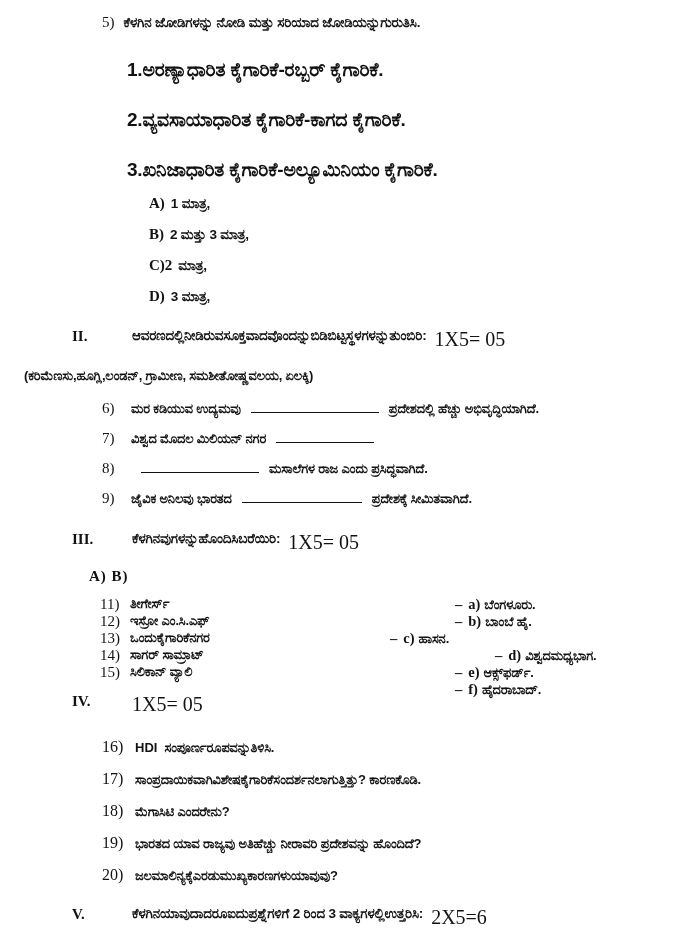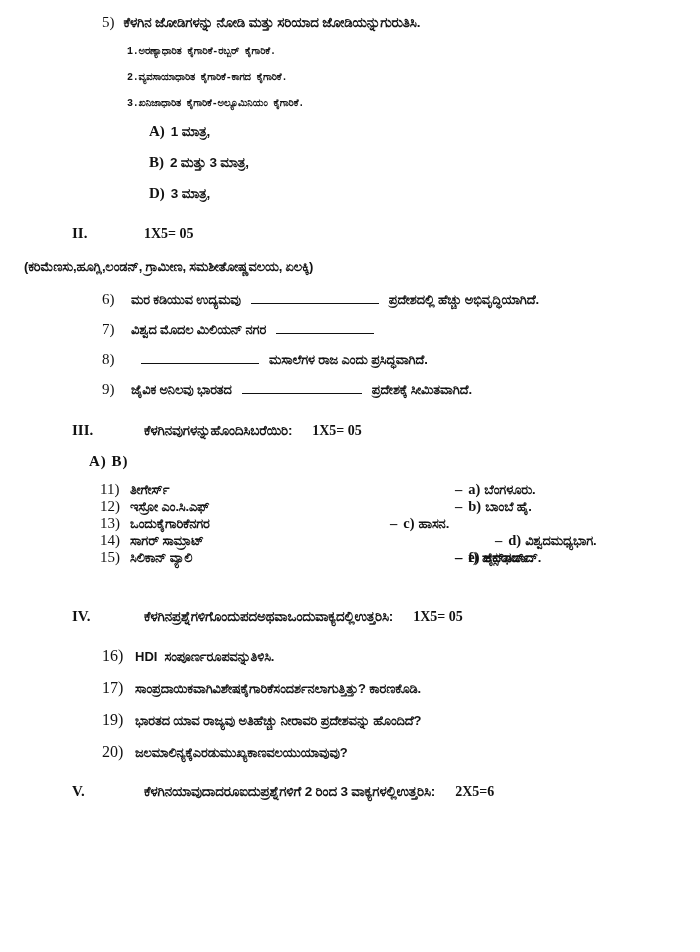--- a/index.html
+++ b/index.html
@@ -40,23 +40,22 @@
   }
   .q5-head {
     padding-left: 88px;
     display: flex;
     gap: 9px;
     align-items: baseline;
   }
   .q5-head .txt { font-size: 13.5px; }
   .q5-sub {
     padding-left: 113px;
-    margin-top: 15px;
-    font-size: 10px;
-    font-family: Liberation Mono, monospace;
+    margin-top: 28px;
+    font-size: 19px;
   }
   .q5-opts {
     padding-left: 135px;
     margin-top: 14px;
   }
   .opt-line {
     margin-top: 14px;
     display: flex;
     gap: 6px;
     align-items: baseline;
@@ -66,40 +65,40 @@
     font-weight: 700;
     font-size: 15px;
   }
   .opt-val {
     font-size: 13.5px;
   }
 
   
   .sec-head {
     display: flex;
-    align-items: flex-end;
-    gap: 20px;
+    align-items: flex-start;
+    gap: 8px;
   }
   .sec-rn {
     width: 52px;
     flex: 0 0 52px;
     text-align: left;
     padding-left: 58px;
     box-sizing: content-box;
     font-family: "Liberation Serif", "DejaVu Serif", serif;
     font-weight: 700;
     font-size: 15px;
   }
   .sec-title {
     font-size: 13.5px;
   }
   .sec-marks {
     font-family: "Liberation Serif", "DejaVu Serif", serif;
-    font-weight: 700;
-    font-size: 14px;
+    font-weight: 400;
+    font-size: 20px;
     white-space: pre;
   }
 
   
   .sec2 { margin-top: 23px; }
   .wordbank {
     margin-top: 17px;
     padding-left: 10px;
     font-size: 13px;
   }
@@ -130,21 +129,21 @@
     margin-top: 14px;
     padding-left: 75px;
     font-family: Liberation Serif, serif;
     font-weight: 700;
     font-size: 15px;
     letter-spacing: 1px;
   }
   .match-list { margin-top: 11px; padding-left: 86px; }
   .match-row {
     display: flex;
-    align-items: flex-end;
+    align-items: flex-start;
     font-size: 13px;
     position: relative;
   }
   .match-row .idx {
     font-family: "Liberation Serif", "DejaVu Serif", serif;
     font-weight: 400;
     font-size: 15px;
     min-width: 30px;
   }
   .match-left { font-size: 13px; }
@@ -162,21 +161,21 @@
     font-size: 14.5px;
   }
   .dash {
     font-family: "Liberation Serif", "DejaVu Serif", serif;
     font-weight: 700;
     font-size: 14.5px;
     margin-right: 2px;
   }
 
   
-  .sec4 { margin-top: 42px; }
+  .sec4 { margin-top: 12px; }
   .q-list { margin-top: 22px; padding-left: 88px; }
   .q-row {
     margin-top: 14px;
     display: flex;
     align-items: baseline;
     gap: 7px;
     font-size: 13px;
   }
   .q-row .idx {
     font-family: "Liberation Serif", "DejaVu Serif", serif;
@@ -211,29 +210,34 @@
     <div class="q5-opts">
       <div class="opt-line">
         <span class="opt-key">A)</span>
         <span class="opt-val kn">1 ಮಾತ್ರ,</span>
       </div>
       <div class="opt-line">
         <span class="opt-key">B)</span>
         <span class="opt-val kn">2 ಮತ್ತು 3 ಮಾತ್ರ,</span>
       </div>
       <div class="opt-line">
+        <span class="opt-key">C)2</span>
+        <span class="opt-val kn">ಮಾತ್ರ,</span>
+      </div>
+      <div class="opt-line">
         <span class="opt-key">D)</span>
         <span class="opt-val kn">3 ಮಾತ್ರ,</span>
       </div>
     </div>
   </div>
 
   <div class="sec2">
     <div class="sec-head">
       <span class="sec-rn">II.</span>
+      <span class="sec-title kn">ಆವರಣದಲ್ಲಿನೀಡಿರುವಸೂಕ್ತವಾದವೊಂದನ್ನುಬಿಡಿಬಿಟ್ಟಸ್ಥಳಗಳನ್ನುತುಂಬಿರಿ:</span>
       <span class="sec-marks">1X5= 05</span>
     </div>
 
     <div class="wordbank kn">(ಕರಿಮೆಣಸು,ಹೂಗ್ಲಿ,ಲಂಡನ್, ಗ್ರಾಮೀಣ, ಸಮಶೀತೋಷ್ಣವಲಯ, ಏಲಕ್ಕಿ)</div>
 
     <div class="fill-list">
       <div class="fill-row">
         <span class="idx">6)</span>
         <span class="kn">ಮರ ಕಡಿಯುವ ಉದ್ಯಮವು</span>
         <span class="blank" style="width:128px"></span>
@@ -327,41 +331,44 @@
           <span class="rkey">f)</span>
           <span class="kn">ಹೈದರಾಬಾದ್.</span>
         </span>
       </div>
     </div>
   </div>
 
   <div class="sec4">
     <div class="sec-head">
       <span class="sec-rn">IV.</span>
-      <span class="sec-title kn">ಕೆಳಗಿನಪ್ರಶ್ನೆಗಳಿಗೊಂದುಪದಅಥವಾಒಂದುವಾಕ್ಯದಲ್ಲಿಉತ್ತರಿಸಿ:</span>
       <span class="sec-marks">1X5= 05</span>
     </div>
 
     <div class="q-list">
       <div class="q-row">
         <span class="idx">16)</span>
         <span class="latin">HDI</span>
         <span class="kn">ಸಂಪೂರ್ಣರೂಪವನ್ನುತಿಳಿಸಿ.</span>
       </div>
       <div class="q-row">
         <span class="idx">17)</span>
         <span class="kn">ಸಾಂಪ್ರದಾಯಿಕವಾಗಿವಿಶೇಷಕೈಗಾರಿಕೆಸಂದರ್ಶನಲಾಗುತ್ತಿತ್ತು? ಕಾರಣಕೊಡಿ.</span>
       </div>
       <div class="q-row">
+        <span class="idx">18)</span>
+        <span class="kn">ಮೆಗಾಸಿಟಿ ಎಂದರೇನು?</span>
+      </div>
+      <div class="q-row">
         <span class="idx">19)</span>
         <span class="kn">ಭಾರತದ ಯಾವ ರಾಜ್ಯವು ಅತಿಹೆಚ್ಚು ನೀರಾವರಿ ಪ್ರದೇಶವನ್ನು ಹೊಂದಿದೆ?</span>
       </div>
       <div class="q-row">
         <span class="idx">20)</span>
-        <span class="kn">ಜಲಮಾಲಿನ್ಯಕ್ಕೆಎರಡುಮುಖ್ಯಕಾಣವಲಯುಯಾವುವು?</span>
+        <span class="kn">ಜಲಮಾಲಿನ್ಯಕ್ಕೆಎರಡುಮುಖ್ಯಕಾರಣಗಳುಯಾವುವು?</span>
       </div>
     </div>
   </div>
 
   <div class="sec5">
     <div class="sec-head">
       <span class="sec-rn">V.</span>
       <span class="sec-title kn">ಕೆಳಗಿನಯಾವುದಾದರೂಐದುಪ್ರಶ್ನೆಗಳಿಗೆ 2 ರಿಂದ 3 ವಾಕ್ಯಗಳಲ್ಲಿಉತ್ತರಿಸಿ:</span>
       <span class="sec-marks">2X5=6</span>
     </div>

